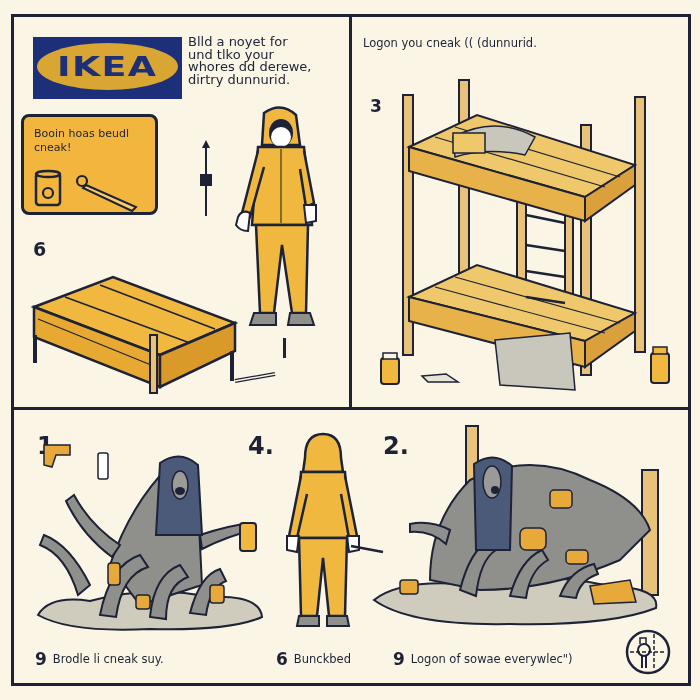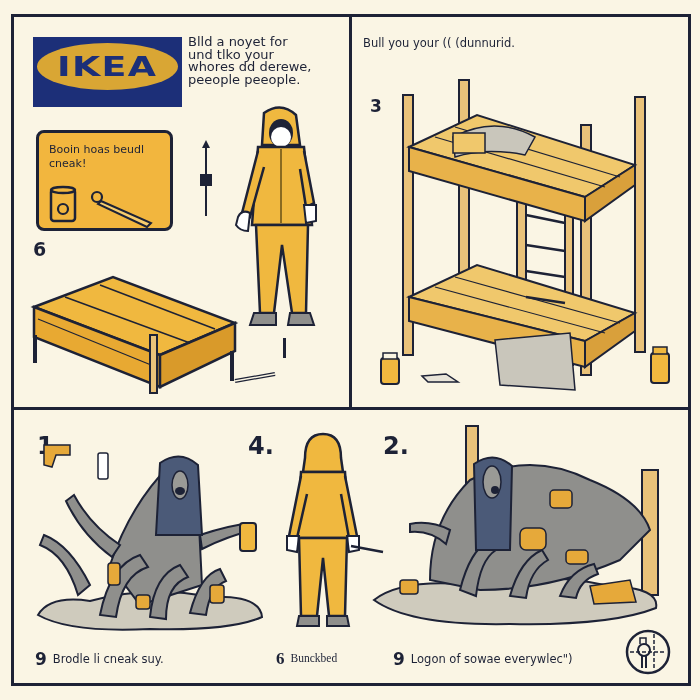--- a/index.html
+++ b/index.html
@@ -5,43 +5,43 @@
   html, body { margin:0; padding:0; }
   body {
     width:700px; height:700px; position:relative; overflow:hidden;
     background:#faf5e4;
     font-family:"DejaVu Sans", sans-serif;
     color:#1d2236;
   }
   .frame { position:absolute; border:3px solid #1d2236; box-sizing:border-box; }
   .abs { position:absolute; }
   .logo {
-    position:absolute; left:33px; top:37px; width:149px; height:70px;
+    position:absolute; left:33px; top:37px; width:149px; height:62px;
     background:#1c2f78; overflow:hidden;
   }
   .logo .ellipse {
     position:absolute; left:4px; top:6px; width:141px; height:47px;
     background:#d9a634; border-radius:50%;
     display:flex; align-items:center; justify-content:center;
   }
   .logo .word {
     font-family:"DejaVu Sans", sans-serif; font-weight:bold; font-size:27px;
     color:#1c2f78; letter-spacing:1px; transform:scaleX(1.35);
   }
   .intro {
     position:absolute; left:188px; top:36px; width:150px;
     font-size:13px; line-height:12.5px; color:#1d2236;
   }
   .step-title {
     position:absolute; left:363px; top:36px; font-size:11.5px; color:#1d2236;
   }
   .num { position:absolute; font-weight:bold; color:#1d2236; }
   .note-box {
-    position:absolute; left:36px; top:114px; width:137px; height:101px;
-    background:#f2b63e; border:3px solid #1d2236; border-radius:8px; box-sizing:border-box;margin-top:16px;
+    position:absolute; left:21px; top:114px; width:137px; height:101px;
+    background:#f2b63e; border:3px solid #1d2236; border-radius:8px; box-sizing:border-box;
   }
   .note-box .txt { position:absolute; left:10px; top:10px; font-size:11px; line-height:14px; color:#1d2236; }
   .caption { position:absolute; top:649px; font-size:11.5px; color:#1d2236; }
   .caption b { font-size:17px; margin-right:6px; vertical-align:-2px; }
   svg { position:absolute; overflow:visible; }
 </style>
 </head>
 <body>
 
 <div class="frame" style="left:11px;top:14px;width:680px;height:672px;"></div>
@@ -51,21 +51,21 @@
 <div class="logo">
   <div class="ellipse">
     <span class="word">IKEA</span>
   </div>
 </div>
 
 <div class="intro">
   <div>Blld a noyet for</div>
   <div>und tlko your</div>
   <div>whores dd derewe,</div>
-  <div>peeople peeople.</div>
+  <div>dirtry dunnurid.</div>
 </div>
 
 <div class="note-box">
   <div class="txt">
     <div>Booin hoas beudl</div>
     <div>cneak!</div>
   </div>
   <svg style="left:10px;top:52px;" width="30" height="40" viewBox="0 0 30 40">
     <rect x="2" y="4" width="24" height="32" rx="3" fill="#f2b63e" stroke="#1d2236" stroke-width="2.5"></rect>
     <ellipse cx="14" cy="5" rx="12" ry="3" fill="#f2b63e" stroke="#1d2236" stroke-width="2.5"></ellipse>
@@ -112,21 +112,21 @@
   <polygon points="4,52 130,100 130,132 4,82" fill="#e8a932" stroke="#1d2236" stroke-width="2.5"></polygon>
   <polygon points="130,100 205,68 205,96 130,132" fill="#d99a2a" stroke="#1d2236" stroke-width="2.5"></polygon>
   <line x1="35" y1="42" x2="160" y2="88" stroke="#1d2236" stroke-width="1.5"></line>
   <line x1="70" y1="30" x2="185" y2="74" stroke="#1d2236" stroke-width="1.5"></line>
   <line x1="8" y1="64" x2="126" y2="112" stroke="#1d2236" stroke-width="1.2"></line>
   <rect x="3" y="80" width="4" height="28" fill="#1d2236"></rect>
   <rect x="200" y="96" width="4" height="30" fill="#1d2236"></rect>
   <rect x="120" y="80" width="7" height="58" fill="#e9c27a" stroke="#1d2236" stroke-width="2"></rect>
 </svg>
 
-<div class="step-title">Bull you your (( (dunnurid.</div>
+<div class="step-title">Logon you cneak (( (dunnurid.</div>
 <div class="num" style="left:370px;top:96px;font-size:17px;">3</div>
 
 <svg style="left:395px;top:85px;" width="260" height="312" viewBox="0 0 260 312">
   <g stroke="#1d2236" stroke-width="2" fill="#e9c27a">
 
     <rect x="8" y="10" width="10" height="260"></rect>
     <rect x="64" y="-5" width="10" height="195"></rect>
     <rect x="240" y="12" width="10" height="255"></rect>
     <rect x="186" y="40" width="10" height="250"></rect>
     <rect x="122" y="82" width="9" height="200"></rect>
@@ -232,21 +232,21 @@
       <rect x="150" y="108" width="26" height="22" rx="6"></rect>
     <rect x="196" y="130" width="22" height="14" rx="4"></rect>
       <path d="M220 166 L260 160 L266 182 L224 184 Z"></path>
     <rect x="30" y="160" width="18" height="14" rx="3"></rect>
   </g>
 </svg>
 
 <div class="caption" style="left:35px;">
   <b>9</b><span>Brodle li cneak suy.</span>
 </div>
-<div class="caption" style="left:276px;font-family:Liberation Serif, serif;">
+<div class="caption" style="left:276px;">
   <b>6</b><span>Bunckbed</span>
 </div>
 <div class="caption" style="left:393px;">
   <b>9</b><span>Logon of sowae everywlec")</span>
 </div>
 
 <svg style="left:624px;top:628px;" width="48" height="48" viewBox="0 0 48 48">
   <circle cx="24" cy="24" r="21" fill="none" stroke="#1d2236" stroke-width="2.5"></circle>
   <line x1="6" y1="24" x2="42" y2="24" stroke="#1d2236" stroke-width="1.5" stroke-dasharray="4,2"></line>
   <line x1="30" y1="6" x2="30" y2="42" stroke="#1d2236" stroke-width="1.5" stroke-dasharray="4,2"></line>

